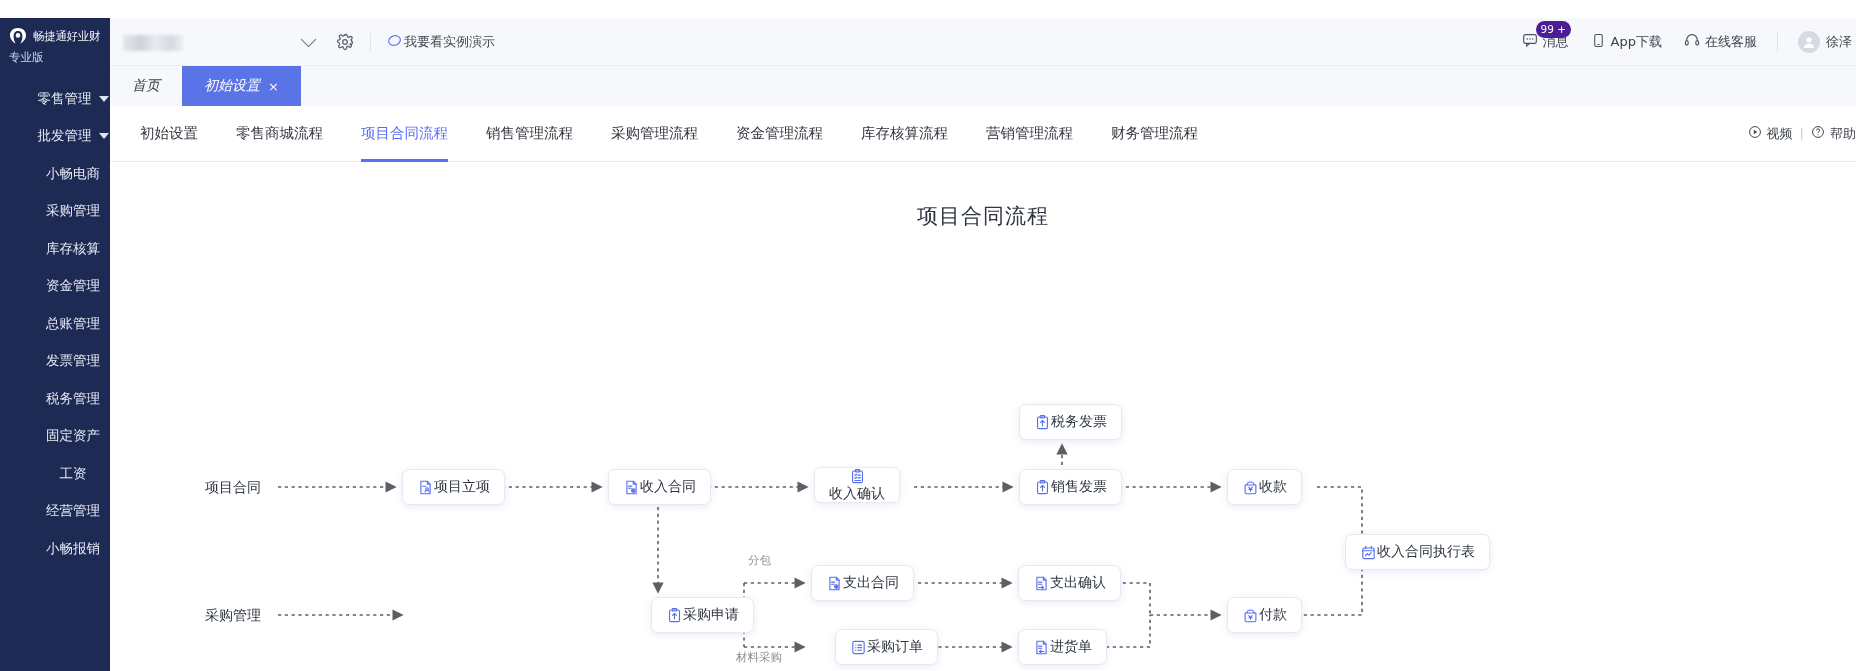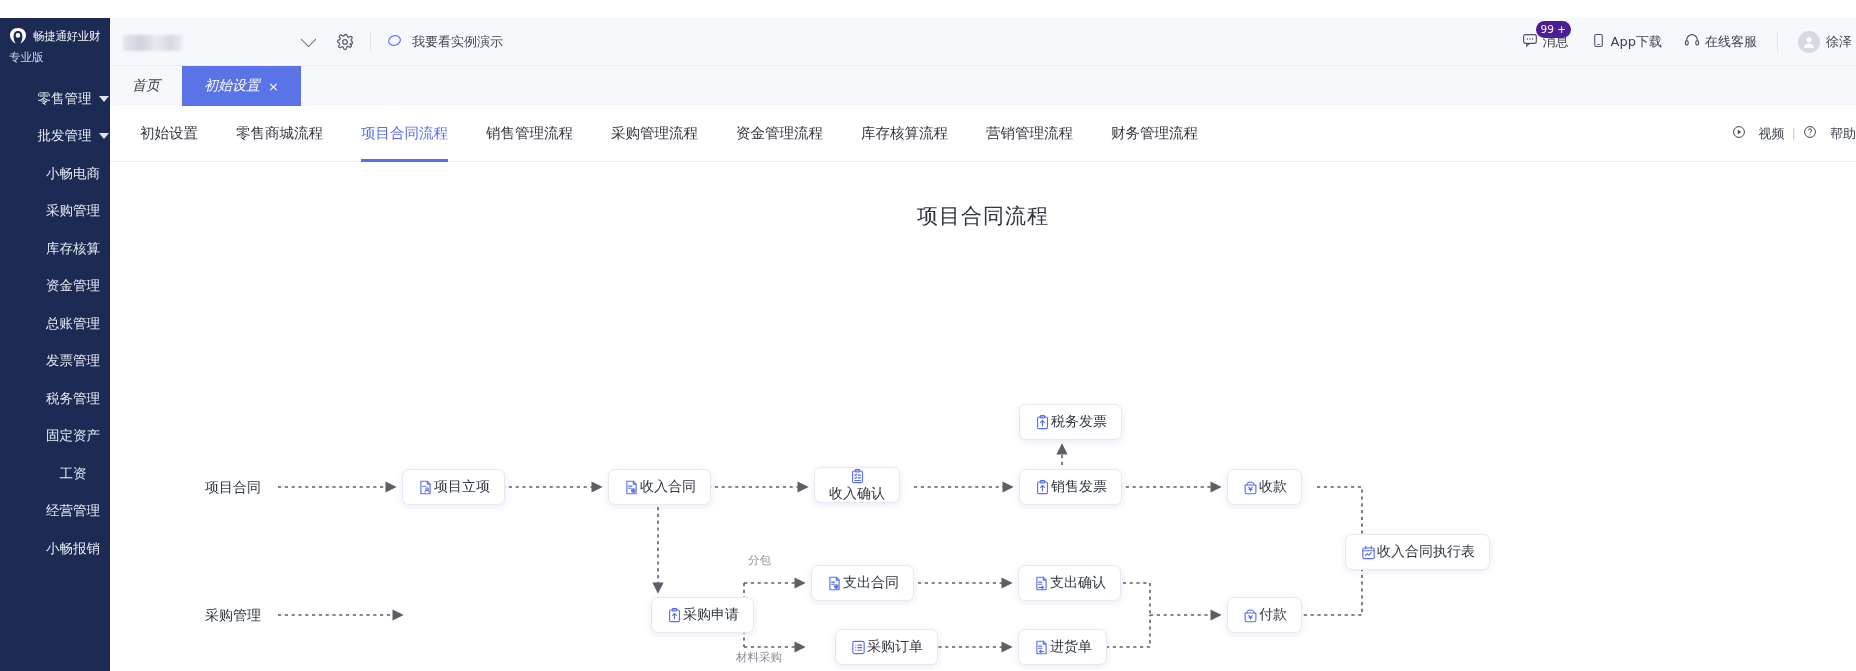--- a/index.html
+++ b/index.html
@@ -59,21 +59,21 @@
     width:60px; height:16px; margin-left:5px; margin-top:2px;
     background:linear-gradient(90deg,#e4e6ed 0%,#cfd2dc 30%,#e8eaf0 55%,#d6d9e2 80%,#eceef3 100%);
     filter: blur(1.6px);
   }
   .chev-down {
     width:11px;height:11px; border-right:1.6px solid #6b7280; border-bottom:1.6px solid #6b7280;
     transform: rotate(45deg); margin-left:120px; margin-top:-4px;
   }
   .gear { margin-left:22px; color:#5b6170; display:flex; align-items:center;}
   .vdiv { width:1px; height:18px; background:#e1e4ec; margin:0 16px; }
-  .demo-link { display:flex; align-items:center; gap:10px; color:#41464f; font-size:13px;
+  .demo-link { display:flex; align-items:center; gap:2px; color:#41464f; font-size:13px;
     font-family:"DejaVu Sans", sans-serif; cursor:pointer;}
   .hdr-right { margin-left:auto; display:flex; align-items:center; padding-right:4px; gap:0px; }
   .hr-item { display:flex; align-items:center; gap:5px; color:#3d424c; font-size:13px;
     margin-left:22px; position:relative; cursor:pointer; font-family:"DejaVu Sans", sans-serif;}
   .badge {
     position:absolute; top:-11px; left:14px;
     background:#4c1d95; color:#fff; font-size:10.5px; line-height:1;
     padding:3px 5px 3px 5px; border-radius:9px; font-family:"DejaVu Sans", sans-serif;
     white-space:nowrap;
   }
@@ -109,21 +109,21 @@
     font-family:"DejaVu Sans", sans-serif;
   }
   .subtab.active { color:#5a6ff0; }
   .subtab.active::after {
     content:""; position:absolute; left:0; right:0; bottom:0; height:2.5px; background:#5a6ff0;
   }
   .subtabs-right {
     margin-left:auto; display:flex; align-items:center; gap:7px; padding-right:0px;
     font-size:13px; color:#41464f; font-family:"DejaVu Sans", sans-serif;
   }
-  .srl { display:flex; align-items:center; gap:13px; cursor:pointer; }
+  .srl { display:flex; align-items:center; gap:5px; cursor:pointer; }
   .srdiv { color:#c9ccd4; }
 
   .flowtitle {
     text-align:center; font-size:21px; color:#2f3642; margin-top:40px;
     font-family:"DejaVu Sans", sans-serif; letter-spacing:1px;
   }
 
   
   .canvas { position:relative; width:1746px; height:460px; }
   .node {

